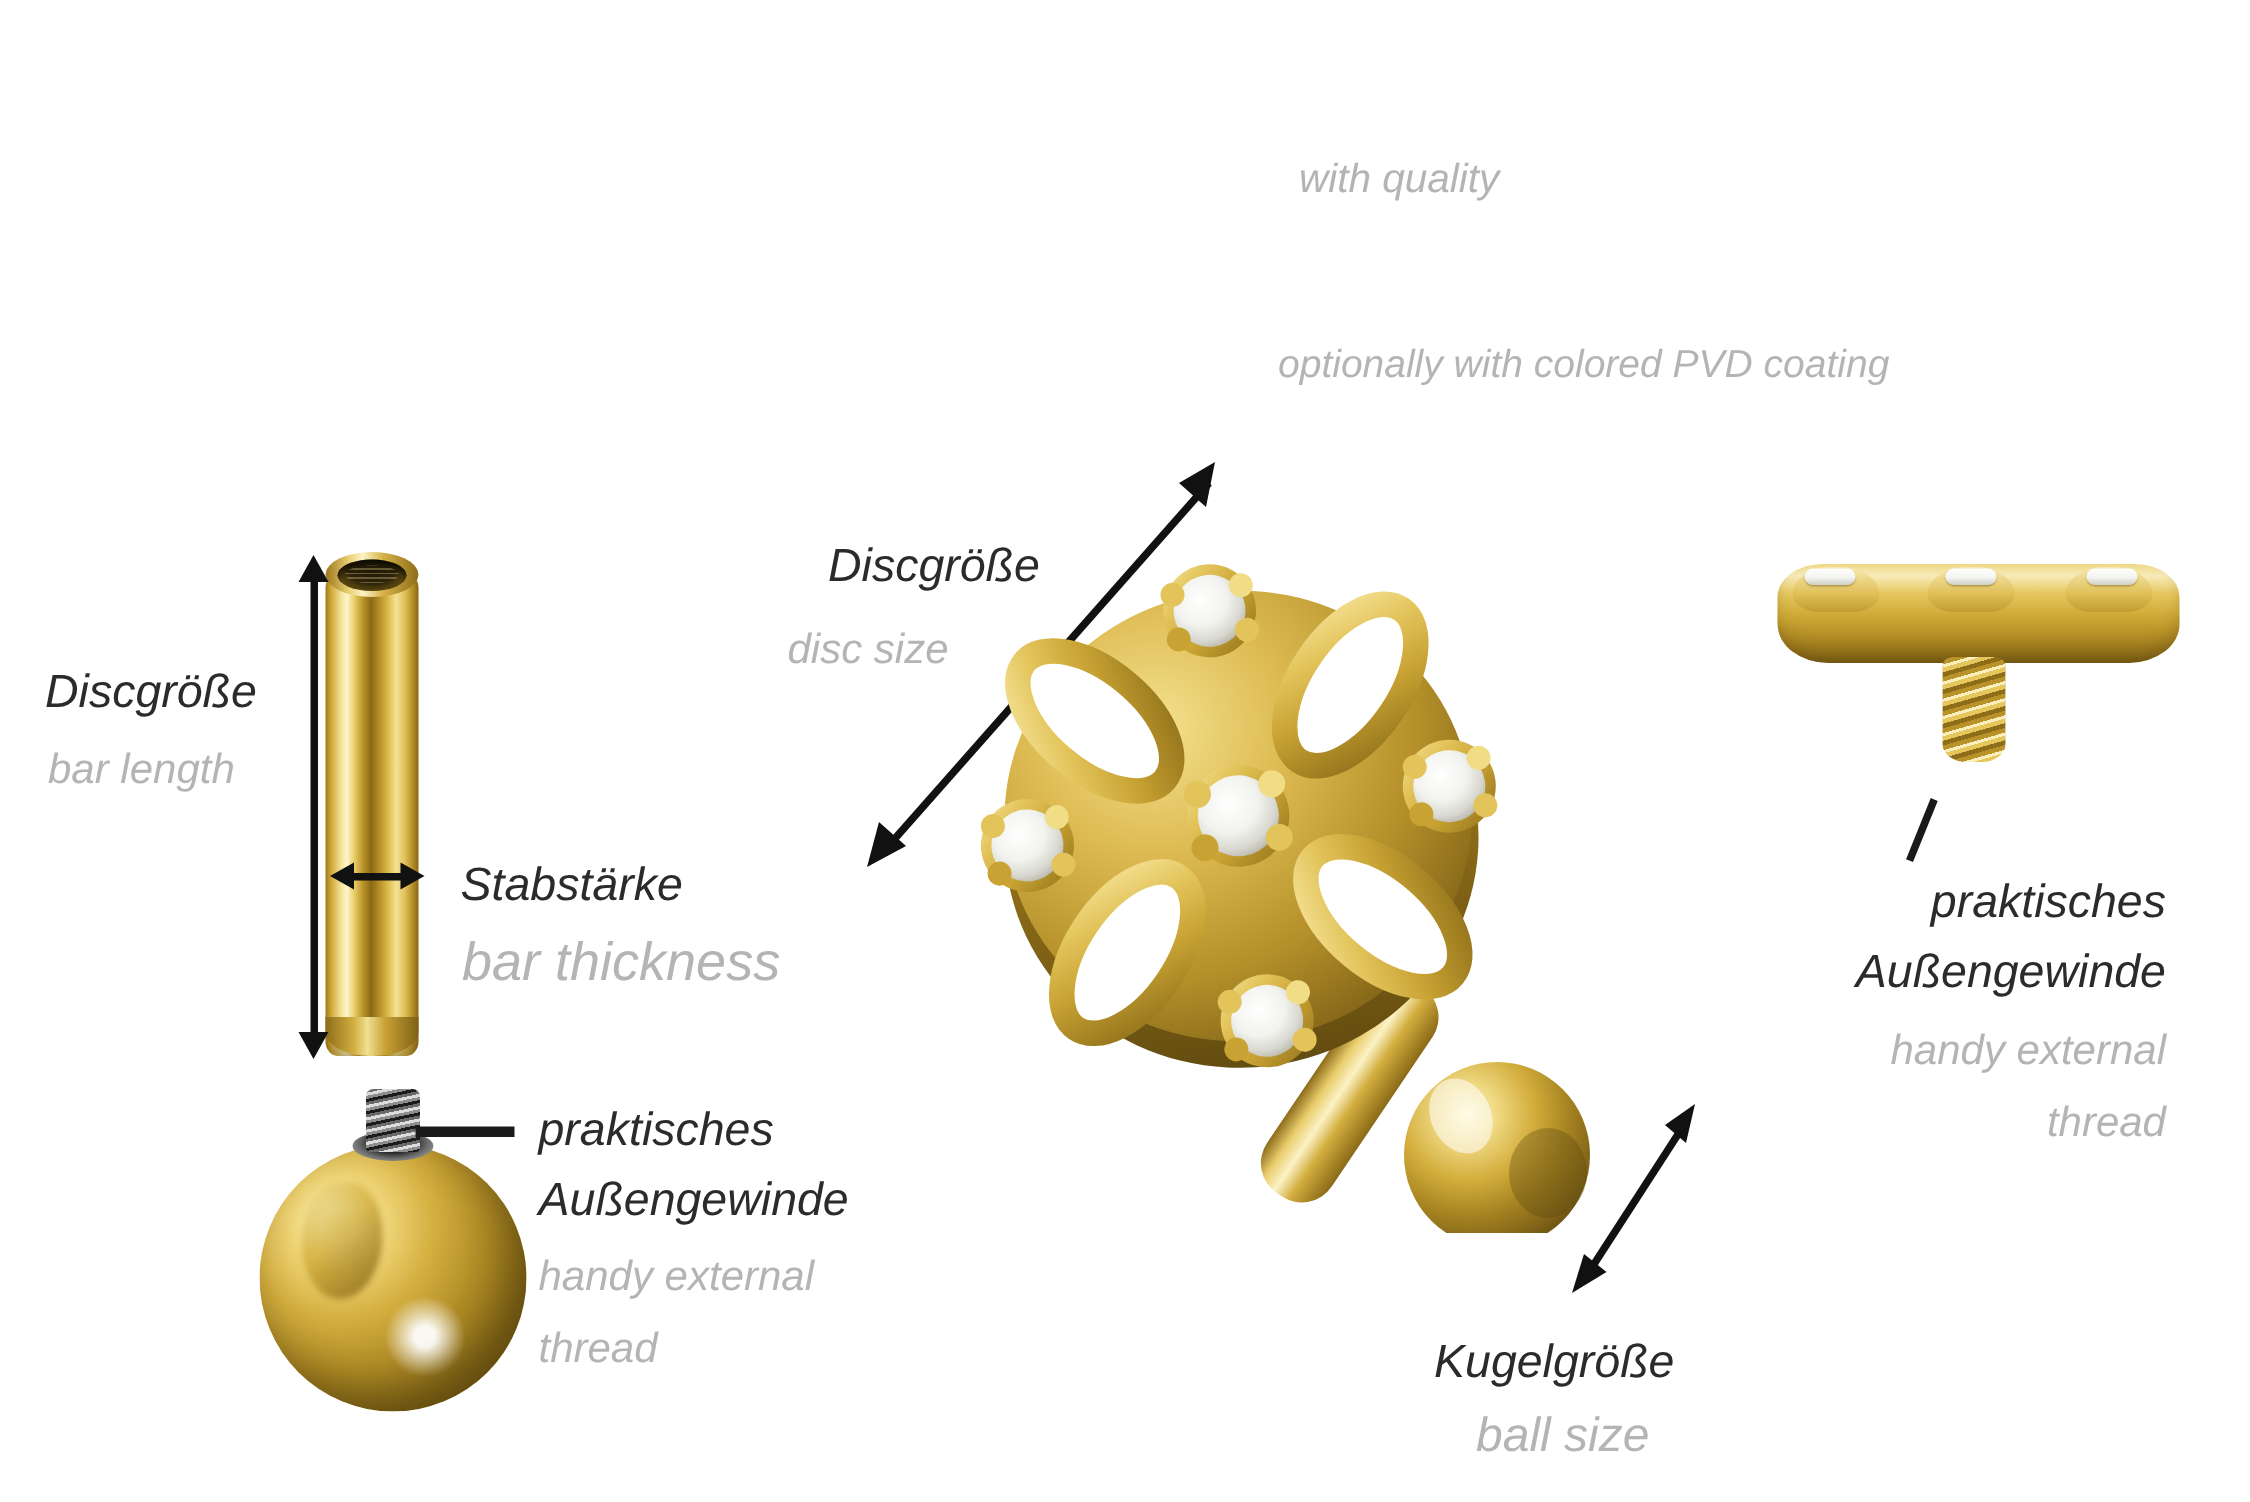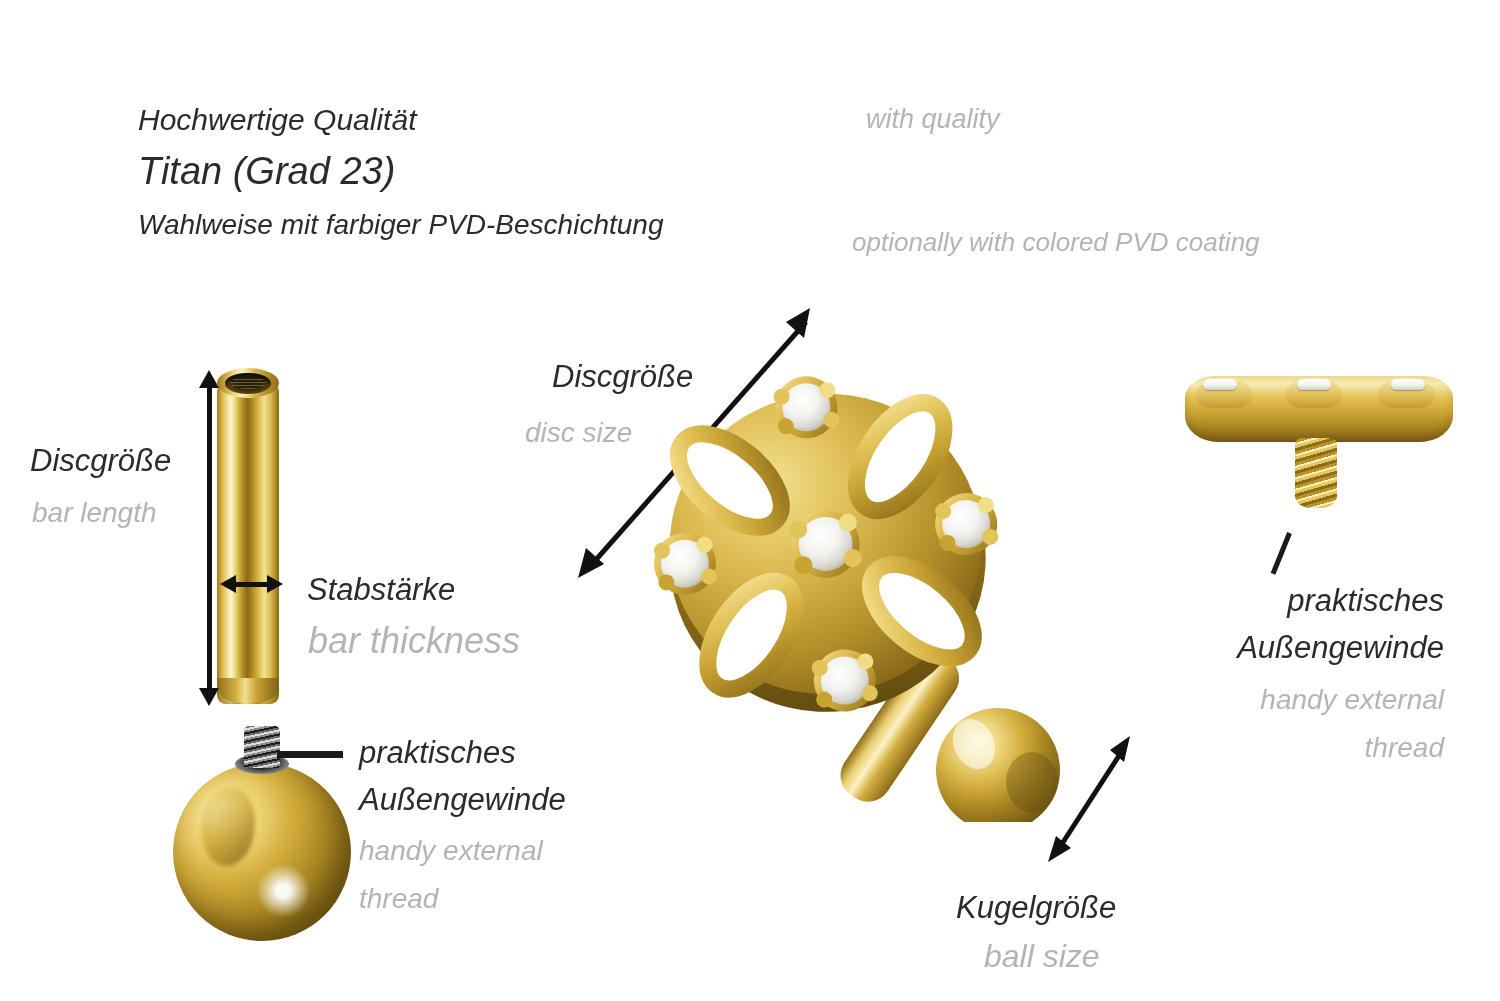--- a/index.html
+++ b/index.html
@@ -188,23 +188,20 @@
 
   
   #jewel { left: 630px; top: 352px; width: 430px; height: 470px; }
   #jewel svg { display:block; }
 </style>
 </head>
 <body>
 
 <div id="stage">
 
-  <div class="txt de" id="hdr-de-1">Hochwertige Qualität</div>
-  <div class="txt de" id="hdr-de-2">Titan (Grad 23)</div>
-  <div class="txt de" id="hdr-de-3">Wahlweise mit farbiger PVD-Beschichtung</div>
 
   <div class="txt en" id="hdr-en-1">with quality</div>
   <div class="txt en" id="hdr-en-3">optionally with colored PVD coating</div>
 
   <div class="art" id="bar-art">
     <div class="bar-body"></div>
     <div class="bar-bottom"></div>
     <div class="bar-rim">
       <div class="bar-hole"></div>
     </div>

